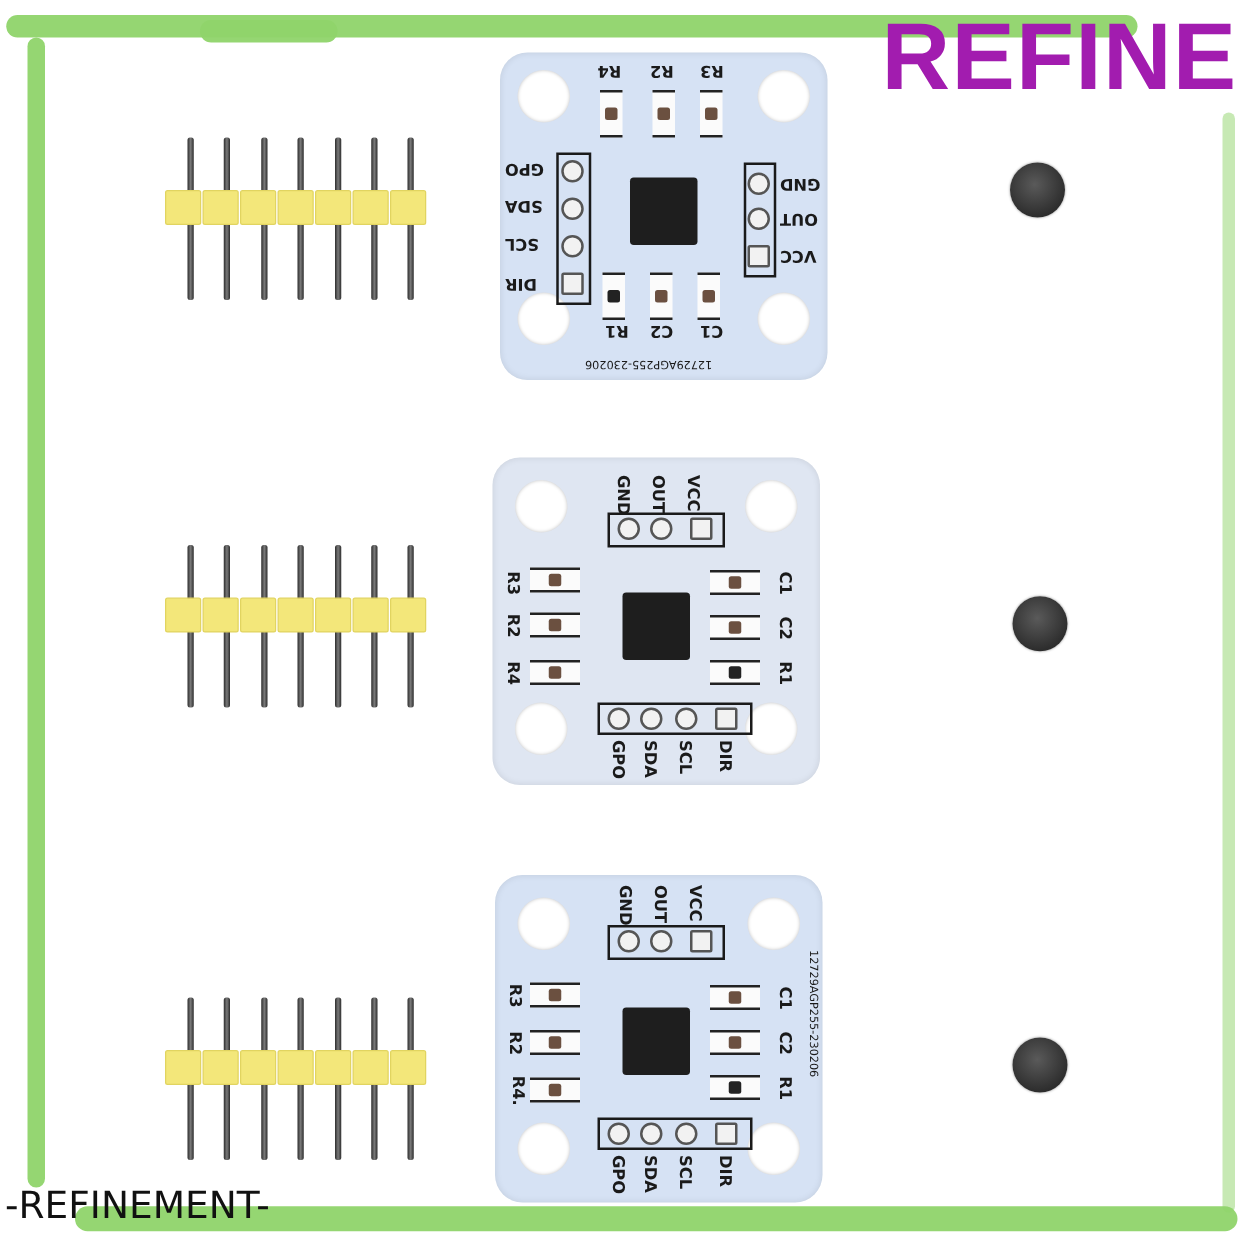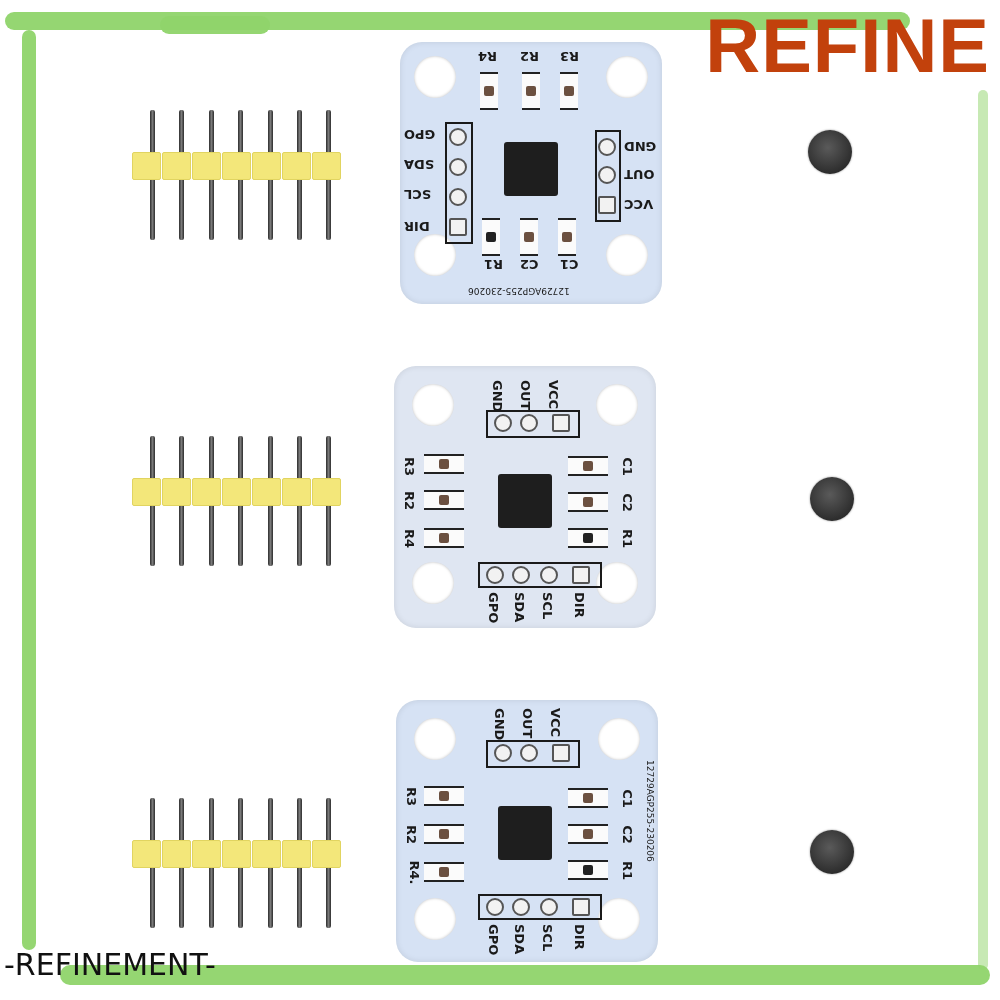--- a/index.html
+++ b/index.html
@@ -1,20 +1,20 @@
 <!DOCTYPE html>
 <html><head>
 <meta charset="utf-8">
 <style>
   html,body{margin:0;padding:0;}
   body{width:1000px;height:1000px;background:#ffffff;position:relative;overflow:hidden;font-family:"DejaVu Sans",sans-serif;}
   
   .brush{position:absolute;background:#8fd46a;border-radius:40px;opacity:.95;}
   
-  .brand{position:absolute;right:10px;top:8px;font-family:"Liberation Sans",sans-serif;font-weight:bold;font-size:76px;letter-spacing:1px;color:#c2410c;line-height:1;}
+  .brand{position:absolute;right:10px;top:8px;font-family:"Liberation Sans",sans-serif;font-weight:bold;font-size:76px;letter-spacing:1px;color:#a21caf;line-height:1;}
   .brand-bottom{position:absolute;left:4px;bottom:20px;font-family:"DejaVu Sans",sans-serif;font-size:30px;color:#111;line-height:1;}
   
   .header{position:absolute;width:210px;height:140px;}
   .header .pin{position:absolute;top:0;width:5px;height:130px;background:linear-gradient(90deg,#2c2c2c,#7a7a7a,#2c2c2c);border-radius:2px;}
   .header .plastic{position:absolute;left:0;top:42px;width:210px;height:28px;display:flex;}
   .header .seg{flex:1;background:#f3e77a;border:1px solid #e1d460;margin-right:1px;border-radius:2px;}
   
   .magnet{position:absolute;width:44px;height:44px;border-radius:50%;background:radial-gradient(circle at 45% 40%,#5a5a5a,#2e2e2e 70%,#1d1d1d);box-shadow:0 0 2px #888;}
   
   .board{position:absolute;width:262px;height:262px;background:#dfe6f2;border-radius:22px;box-shadow:inset 0 0 6px rgba(0,0,0,.1);}

